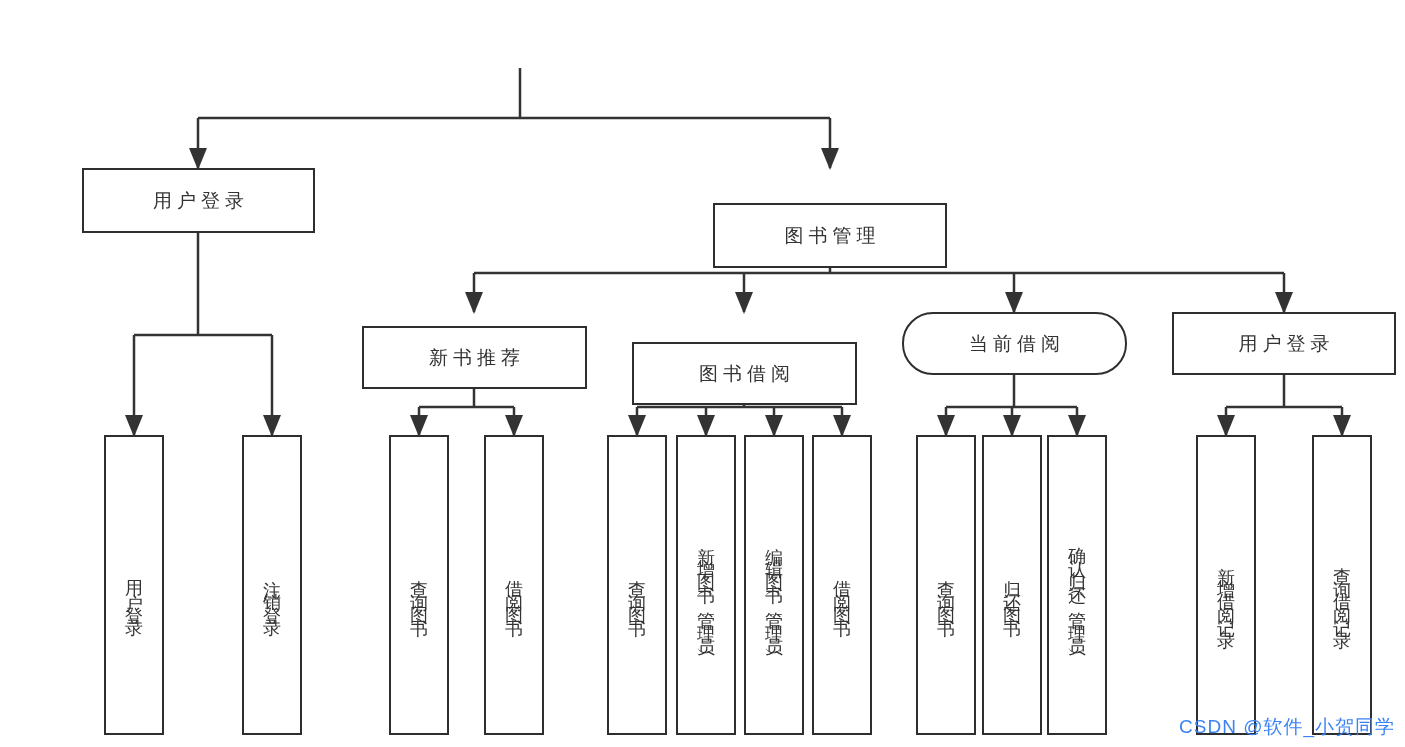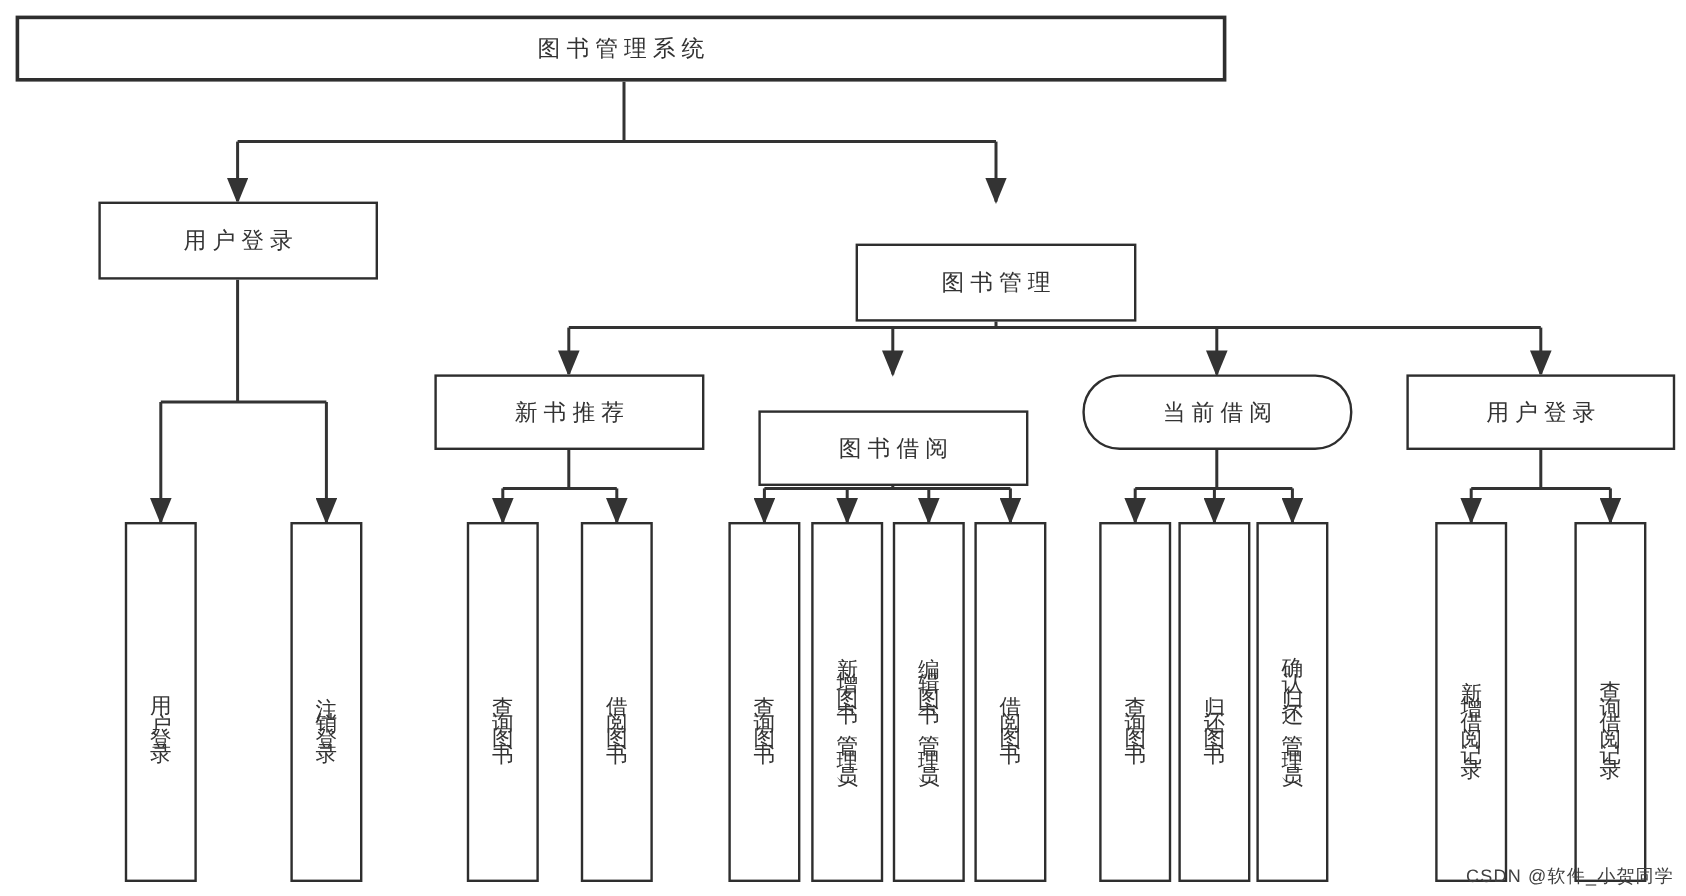--- a/index.html
+++ b/index.html
@@ -47,32 +47,32 @@
     letter-spacing: 13px;
     padding-top: 13px;
     line-height: 1;
     color: #333333;
     white-space: nowrap;
   }
   .watermark {
     position: absolute;
     right: 10px;
     bottom: 7px;
-    font-size: 15px;
-    color: #404040;
+    font-size: 19px;
+    color: #3b82f6;
     letter-spacing: 1px;
     white-space: nowrap;
     z-index: 5;
   }
   
   .lv1 { left: 13px; top: 13px; width: 1009px; height: 55px; }
   .n-user-login  { left: 82px;  top: 168px; width: 233px; height: 65px; }
   .n-book-mgmt   { left: 713px; top: 168px; width: 234px; height: 65px; margin-top: 35px; }
   .lv3 { top: 312px; height: 63px; width: 225px; }
-  .n-new-rec     { left: 362px; }
+  .n-new-rec     { left: 362px; margin-top: 14px; }
   .n-borrow      { left: 632px; margin-top: 30px; }
   .n-current     { left: 902px; border-radius: 31px; }
   .n-records     { left: 1172px; width: 224px; }
   
   .lf-a1 { left: 104px; }  .lf-a2 { left: 242px; }
   .lf-b1 { left: 389px; }  .lf-b2 { left: 484px; }
   .lf-c1 { left: 607px; }  .lf-c2 { left: 676px; }  .lf-c3 { left: 744px; }  .lf-c4 { left: 812px; }
   .lf-d1 { left: 916px; }  .lf-d2 { left: 982px; }  .lf-d3 { left: 1047px; }
   .lf-e1 { left: 1196px; } .lf-e2 { left: 1312px; }
 </style>
@@ -117,23 +117,20 @@
       <path d="M946,407 V435" marker-end="url(#arrow)"></path>
       <path d="M1012,407 V435" marker-end="url(#arrow)"></path>
       <path d="M1077,407 V435" marker-end="url(#arrow)"></path>
 
       <path d="M1284,375 V407 M1226,407 H1342"></path>
       <path d="M1226,407 V435" marker-end="url(#arrow)"></path>
       <path d="M1342,407 V435" marker-end="url(#arrow)"></path>
     </g>
   </svg>
 
-  <div class="node root lv1">
-    <span class="hlabel">图书管理系统</span>
-  </div>
 
   <div class="node n-user-login">
     <span class="hlabel">用户登录</span>
   </div>
   <div class="node n-book-mgmt">
     <span class="hlabel">图书管理</span>
   </div>
 
   <div class="node lv3 n-new-rec">
     <span class="hlabel">新书推荐</span>

